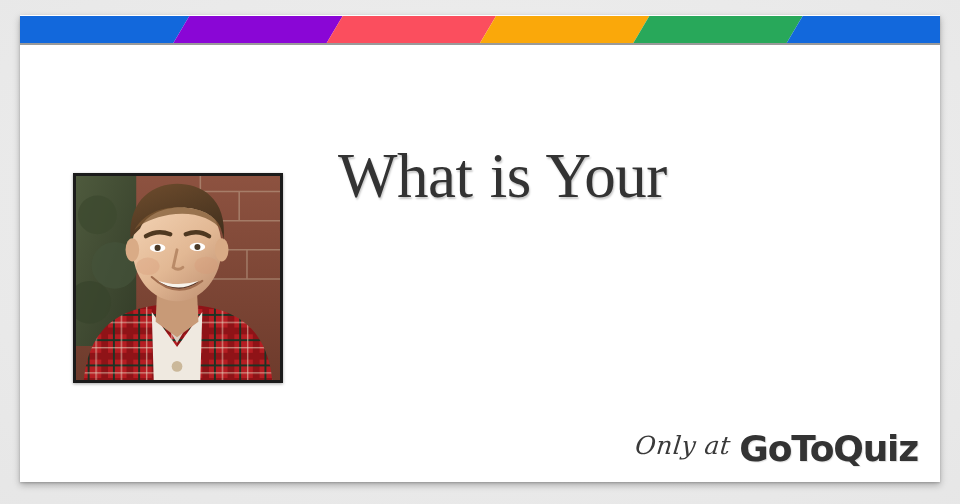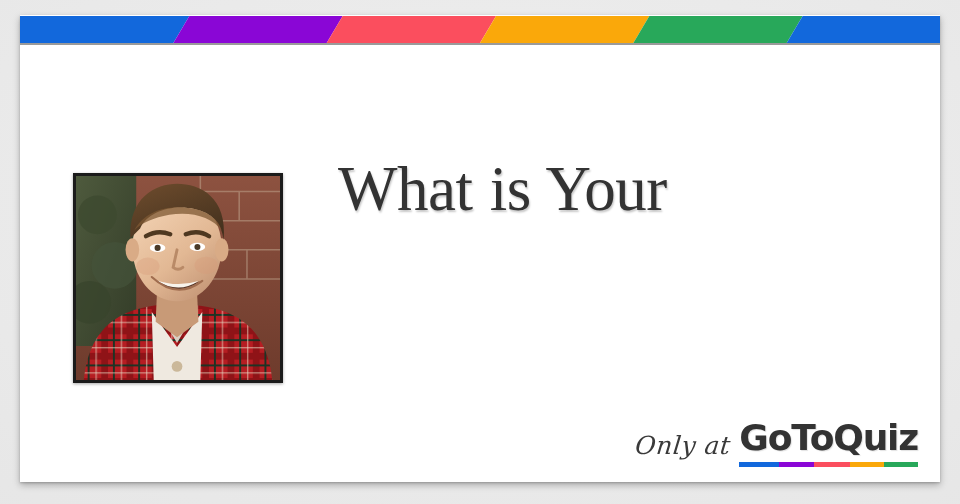--- a/index.html
+++ b/index.html
@@ -83,21 +83,21 @@
     position: absolute;
     inset: 0;
     display: block;
     filter: blur(0.35px);
   }
 
   
   .quiz-title {
     position: absolute;
     left: 318px;
-    top: 95px;
+    top: 82px;
     width: 570px;
     font-family: "Liberation Serif", "DejaVu Serif", serif;
     font-size: 63px;
     line-height: 99px;
     font-weight: 400;
     color: #333333;
     letter-spacing: -0.5px;
     text-shadow: 1px 2px 2px rgba(0,0,0,0.22);
     word-spacing: 2px;
   }
@@ -119,21 +119,20 @@
     color: #3a3a3a;
     line-height: 1;
     padding-bottom: 9px;
     transform: skewX(-6deg);
     letter-spacing: 0.5px;
     white-space: nowrap;
   }
 
   .brand-logo {
     display: flex;
-    flex-direction: column;
     align-items: center;
   }
 
   .brand-name {
     font-family: "DejaVu Sans", "Liberation Sans", sans-serif;
     font-size: 36px;
     font-weight: 700;
     color: #333333;
     line-height: 1;
     letter-spacing: -1.2px;

